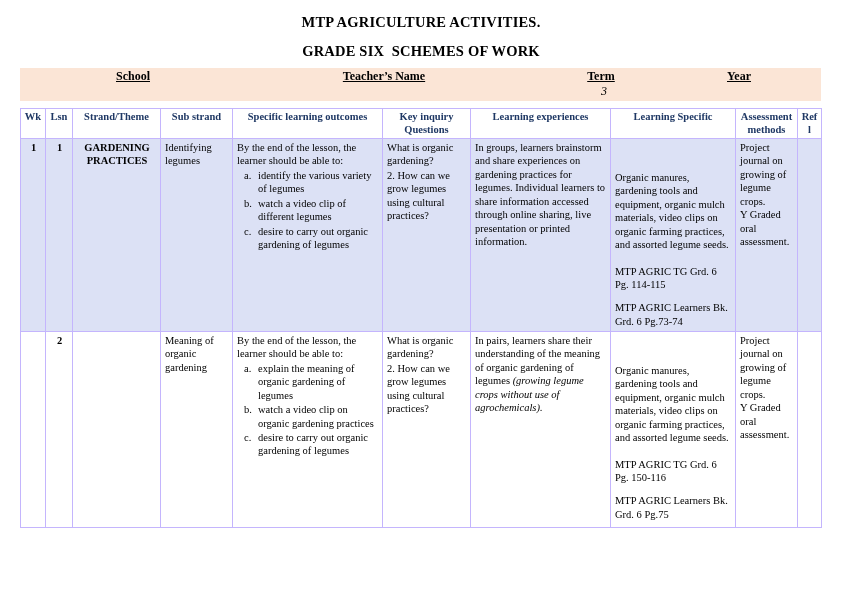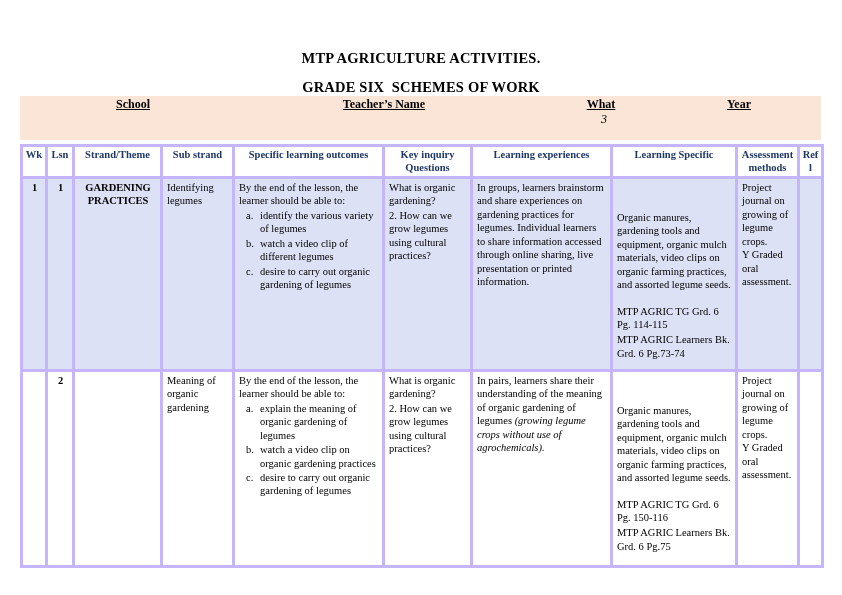--- a/index.html
+++ b/index.html
@@ -10,25 +10,25 @@
     color: #000;
     position: relative;
     overflow: hidden;
   }
   .page { position: relative; width: 842px; height: 595px; background: #ffffff; }
 
   .doc-title {
     text-align: center; font-weight: bold; font-size: 14.5px;
     white-space: pre; letter-spacing: 0.2px;
   }
-  .doc-title.t1 { padding-top: 14px; margin-top: 36px; }
+  .doc-title.t1 { padding-top: 14px; }
   .doc-title.t2 { padding-top: 12px; }
 
   .info-band {
-    position: absolute; left: 20px; top: 60px; width: 801px; height: 44px;
+    position: absolute; left: 20px; top: 68px; width: 801px; height: 33px;
     background: #fbe5d6;
     padding-left: 36px;
   }
   .info-label {
     position: absolute; top: 1px; font-weight: bold; font-size: 12px;
     text-decoration: underline; text-align: center; white-space: nowrap;
   }
   .lbl-school  { left: 73px;  width: 80px;  }
   .lbl-teacher { left: 299px; width: 130px; }
   .lbl-term    { left: 551px; width: 60px;  }
@@ -36,21 +36,21 @@
   .term-value {
     position: absolute; top: 16px; left: 560px; width: 48px;
     text-align: center; font-style: italic; font-size: 12px;
   }
 
   table.sow {
     position: absolute; top: 108px; left: 20px;
     width: 801px; border-collapse: collapse; table-layout: fixed;
   }
   .sow th, .sow td {
-    border: 3px solid #c4b5fd;
+    border: 1px solid #c4b5fd;
     vertical-align: top;
     font-size: 10.5px;
     line-height: 1.28;
     padding: 2px 3px 2px 4px;
     overflow: hidden;
   }
   .sow th {
     color: #1f3864; font-weight: bold; text-align: center;
     padding: 1px 1px; height: 26px; overflow-wrap: anywhere;
   }
@@ -64,34 +64,34 @@
   .outcome-item { display: flex; padding-left: 7px; margin-top: 1px; }
   .outcome-marker { flex: 0 0 14px; }
   .outcome-text { flex: 1; }
 
   .kiq-line { margin-bottom: 1px; }
 
   .exp-italic { font-style: italic; }
 
   .res-p0 { margin-bottom: 0; margin-top: 30px; }
   .res-p1 { margin-top: 13px; }
-  .res-p2 { margin-top: 2px; }
+  .res-p2 { margin-top: 10px; }
 </style>
 </head>
 <body>
 
 <div class="page">
 
   <div class="doc-title t1">MTP AGRICULTURE ACTIVITIES.</div>
   <div class="doc-title t2">GRADE SIX  SCHEMES OF WORK</div>
 
   <div class="info-band">
     <span class="info-label lbl-school">School</span>
     <span class="info-label lbl-teacher">Teacher’s Name</span>
-    <span class="info-label lbl-term">What</span>
+    <span class="info-label lbl-term">Term</span>
     <span class="info-label lbl-year">Year</span>
     <span class="term-value">3</span>
   </div>
 
   <table class="sow">
     <colgroup>
       <col style="width:25px">
         <col style="width:27px">
         <col style="width:88px">
         <col style="width:72px">

